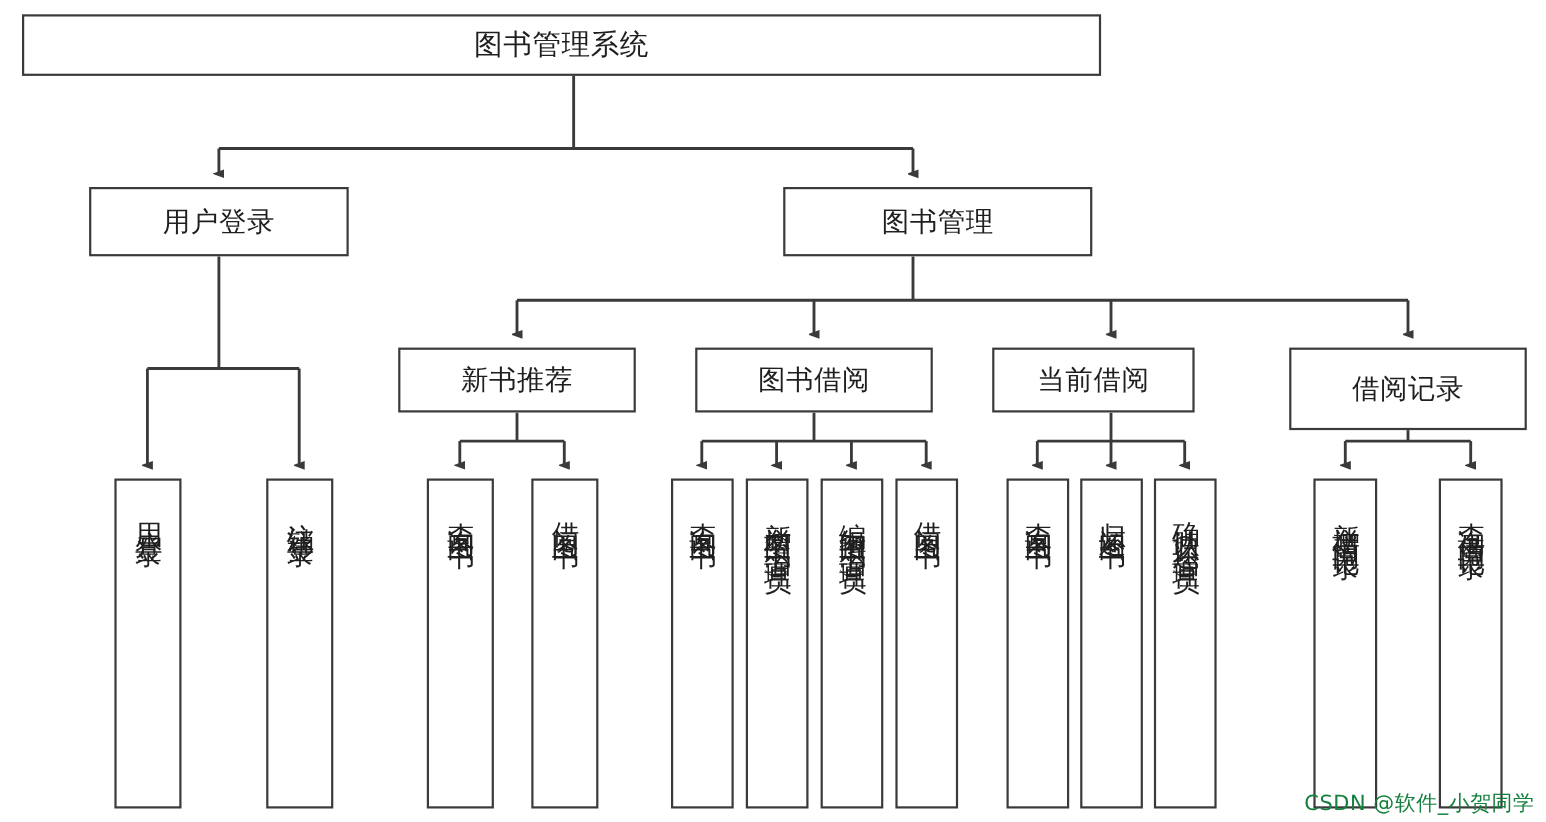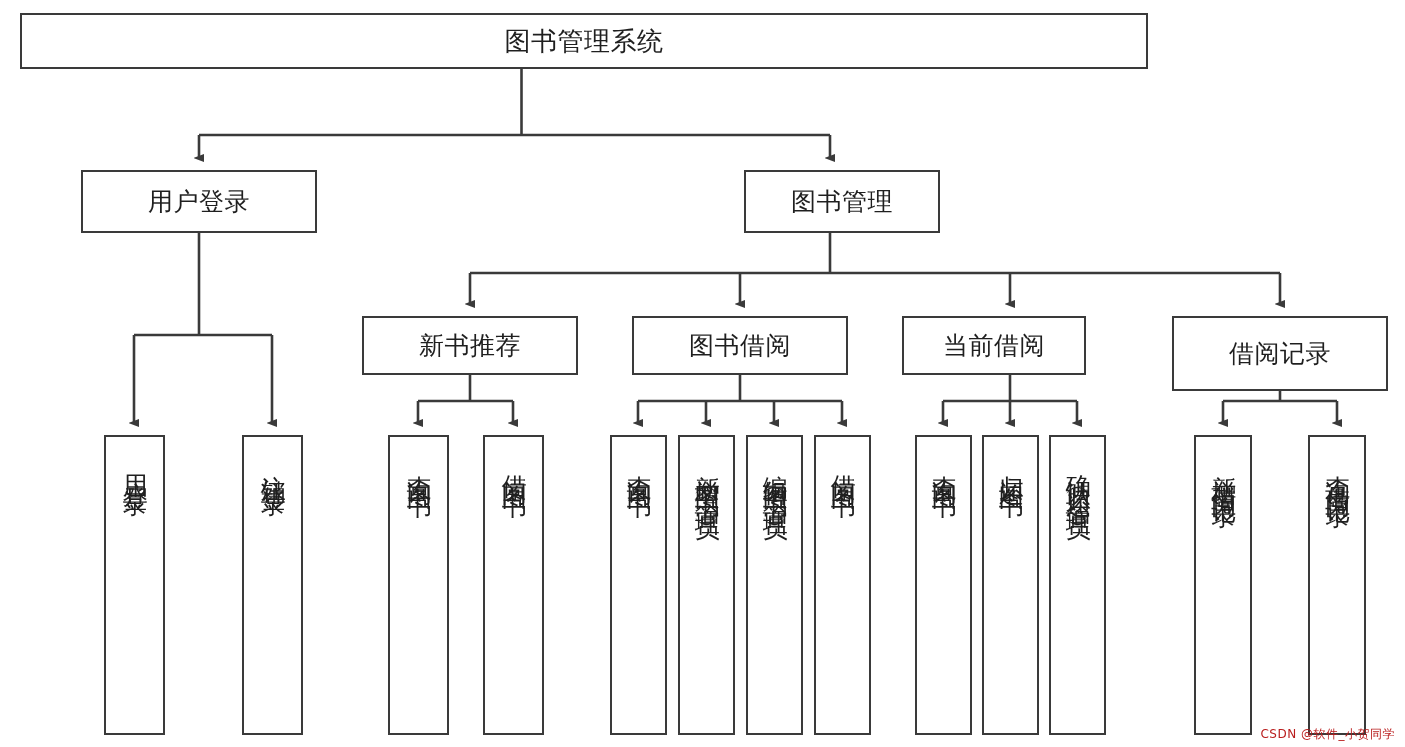--- a/index.html
+++ b/index.html
@@ -54,22 +54,22 @@
     text-orientation: upright;
     letter-spacing: 6px;
     line-height: 1.05;
     white-space: nowrap;
     text-align: left;
   }
   .watermark {
     position: absolute;
     right: 10px;
     bottom: 4px;
-    font-size: 12px;
-    color: #b91c1c;
+    font-size: 19px;
+    color: #15803d;
     letter-spacing: 0.5px;
     white-space: nowrap;
   }
 </style>
 </head>
 <body>
 
 <div id="canvas">
 
   <svg class="connectors" viewBox="0 0 1405 747">
@@ -115,24 +115,24 @@
       <path d="M1010,401 L1010,423" marker-end="url(#arrow)"></path>
       <path d="M1077,401 L1077,423" marker-end="url(#arrow)"></path>
 
       <path d="M1280,375 L1280,401"></path>
       <path d="M1223,401 L1337,401"></path>
       <path d="M1223,401 L1223,423" marker-end="url(#arrow)"></path>
       <path d="M1337,401 L1337,423" marker-end="url(#arrow)"></path>
     </g>
   </svg>
 
-  <div class="node horiz root" id="node-root" style="left: 20px; top: 13px; width: 1128px; height: 56px;">图书管理系统</div>
+  <div class="node horiz root" id="node-root" style="left: 20px; top: 13px; width: 981px; height: 56px;">图书管理系统</div>
 
   <div class="node horiz" style="left: 81px; top: 170px; width: 236px; height: 63px;">用户登录</div>
-  <div class="node horiz" style="left: 744px; top: 170px; width: 196px; height: 63px;">图书管理</div>
+  <div class="node horiz" style="left: 712px; top: 170px; width: 281px; height: 63px;">图书管理</div>
 
   <div class="node horiz" style="left: 362px; top: 316px; width: 216px; height: 59px;">新书推荐</div>
   <div class="node horiz" style="left: 632px; top: 316px; width: 216px; height: 59px;">图书借阅</div>
   <div class="node horiz" style="left: 902px; top: 316px; width: 184px; height: 59px;">当前借阅</div>
   <div class="node horiz" style="left: 1172px; top: 316px; width: 216px; height: 75px;">借阅记录</div>
 
   <div class="node vert" style="left: 104px; top: 435px; width: 61px; height: 300px;">
     <span class="vtext">用户登录</span>
   </div>
   <div class="node vert" style="left: 242px; top: 435px; width: 61px; height: 300px;">

